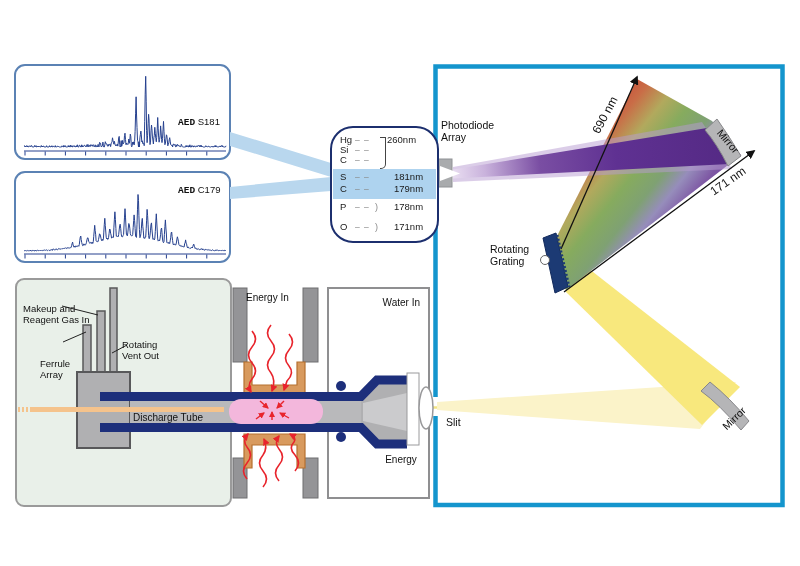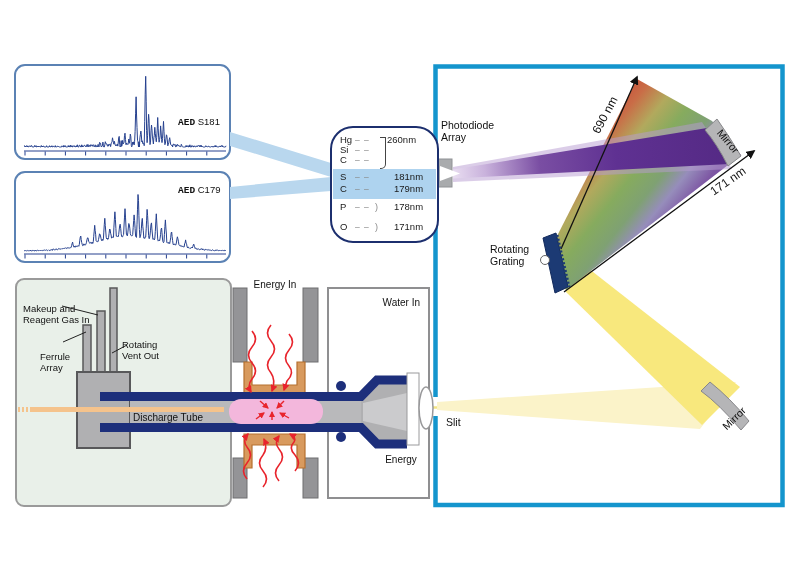--- a/index.html
+++ b/index.html
@@ -205,22 +205,22 @@
 <div class="lbl" style="left:446px;top:416px;font-size:10.5px">Slit</div>
 
 <div class="lbl small" style="left:23px;top:285px">
   <div>Makeup and</div>
   <div>Reagent Gas In</div>
 </div>
 <div class="lbl small" style="left:122px;top:321px">
   <div>Rotating</div>
   <div>Vent Out</div>
 </div>
-<div class="lbl small" style="left:40px;top:333px">
+<div class="lbl small" style="left:40px;top:340px">
   <div>Ferrule</div>
   <div>Array</div>
 </div>
 <div class="lbl" style="left:133px;top:412px">Discharge Tube</div>
-<div class="lbl" style="left:246px;top:279px;width:58px;text-align:center">Energy In</div>
+<div class="lbl" style="left:246px;top:292px;width:70px;">Energy In</div>
 <div class="lbl" style="left:350px;top:297px;width:70px;text-align:right">Water In</div>
 <div class="lbl" style="left:368px;top:454px;width:66px;text-align:center">Energy</div>
 
 </div>
 
 </body></html>

